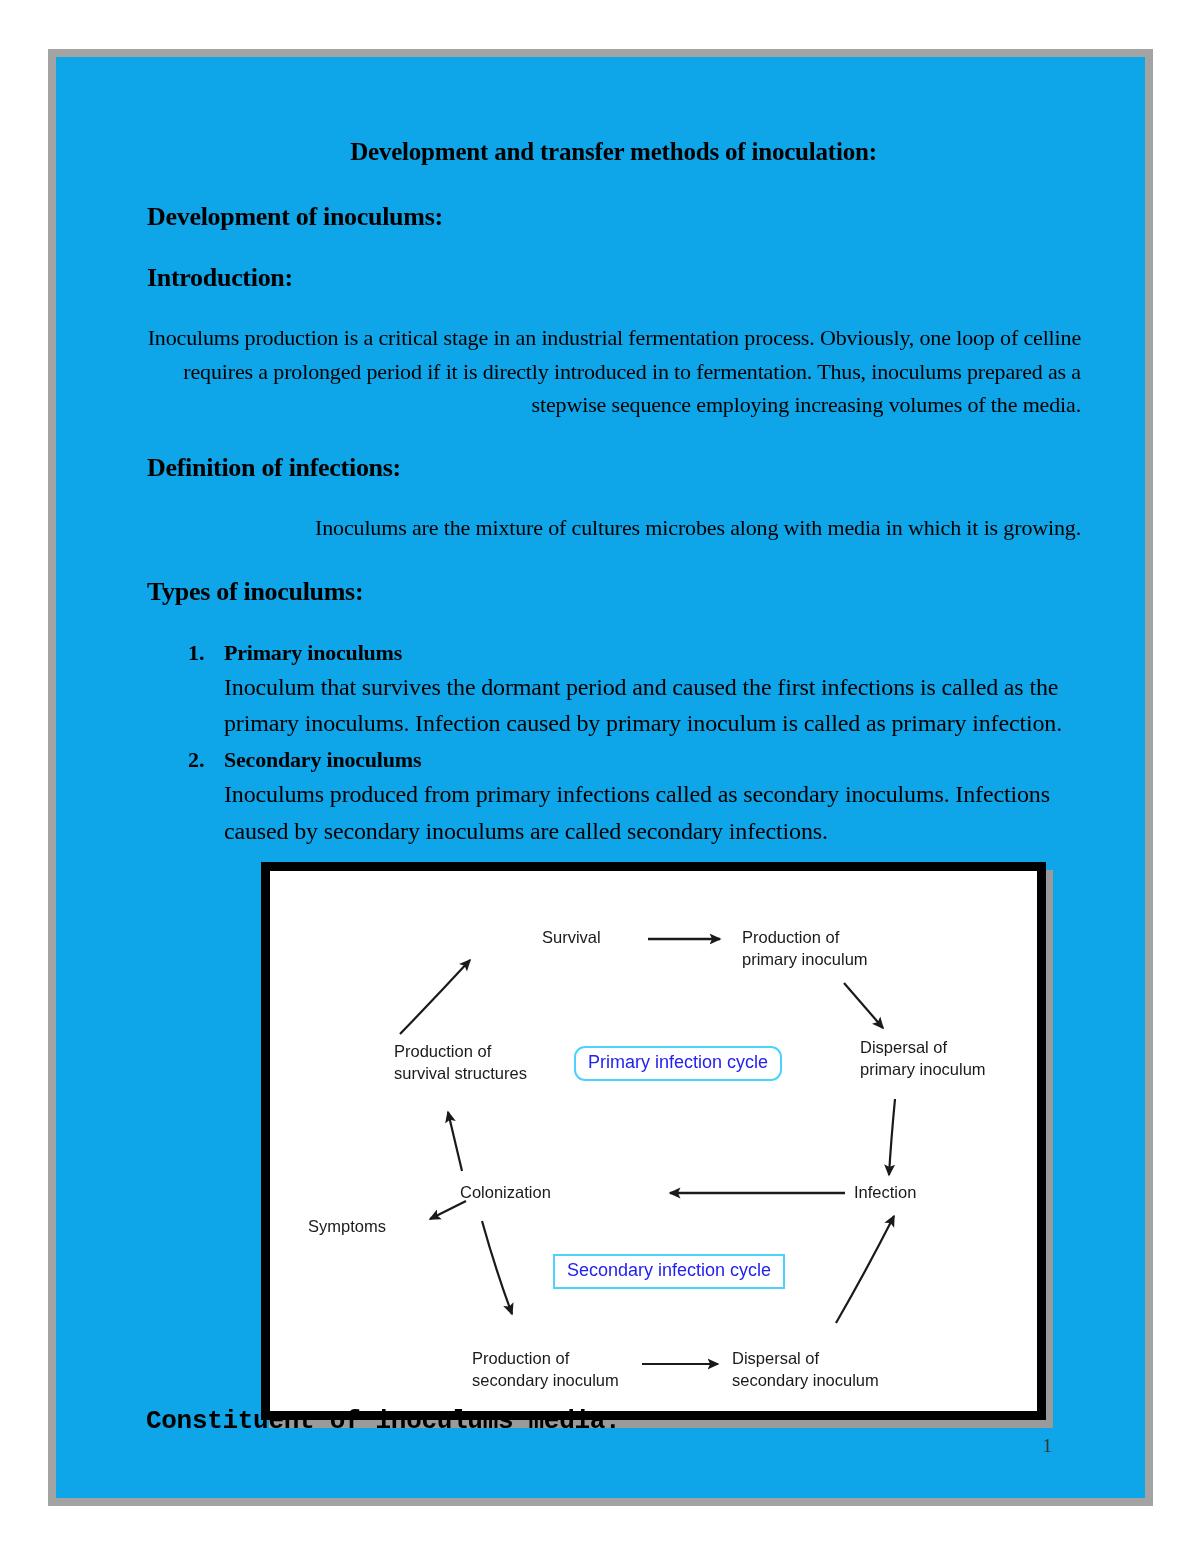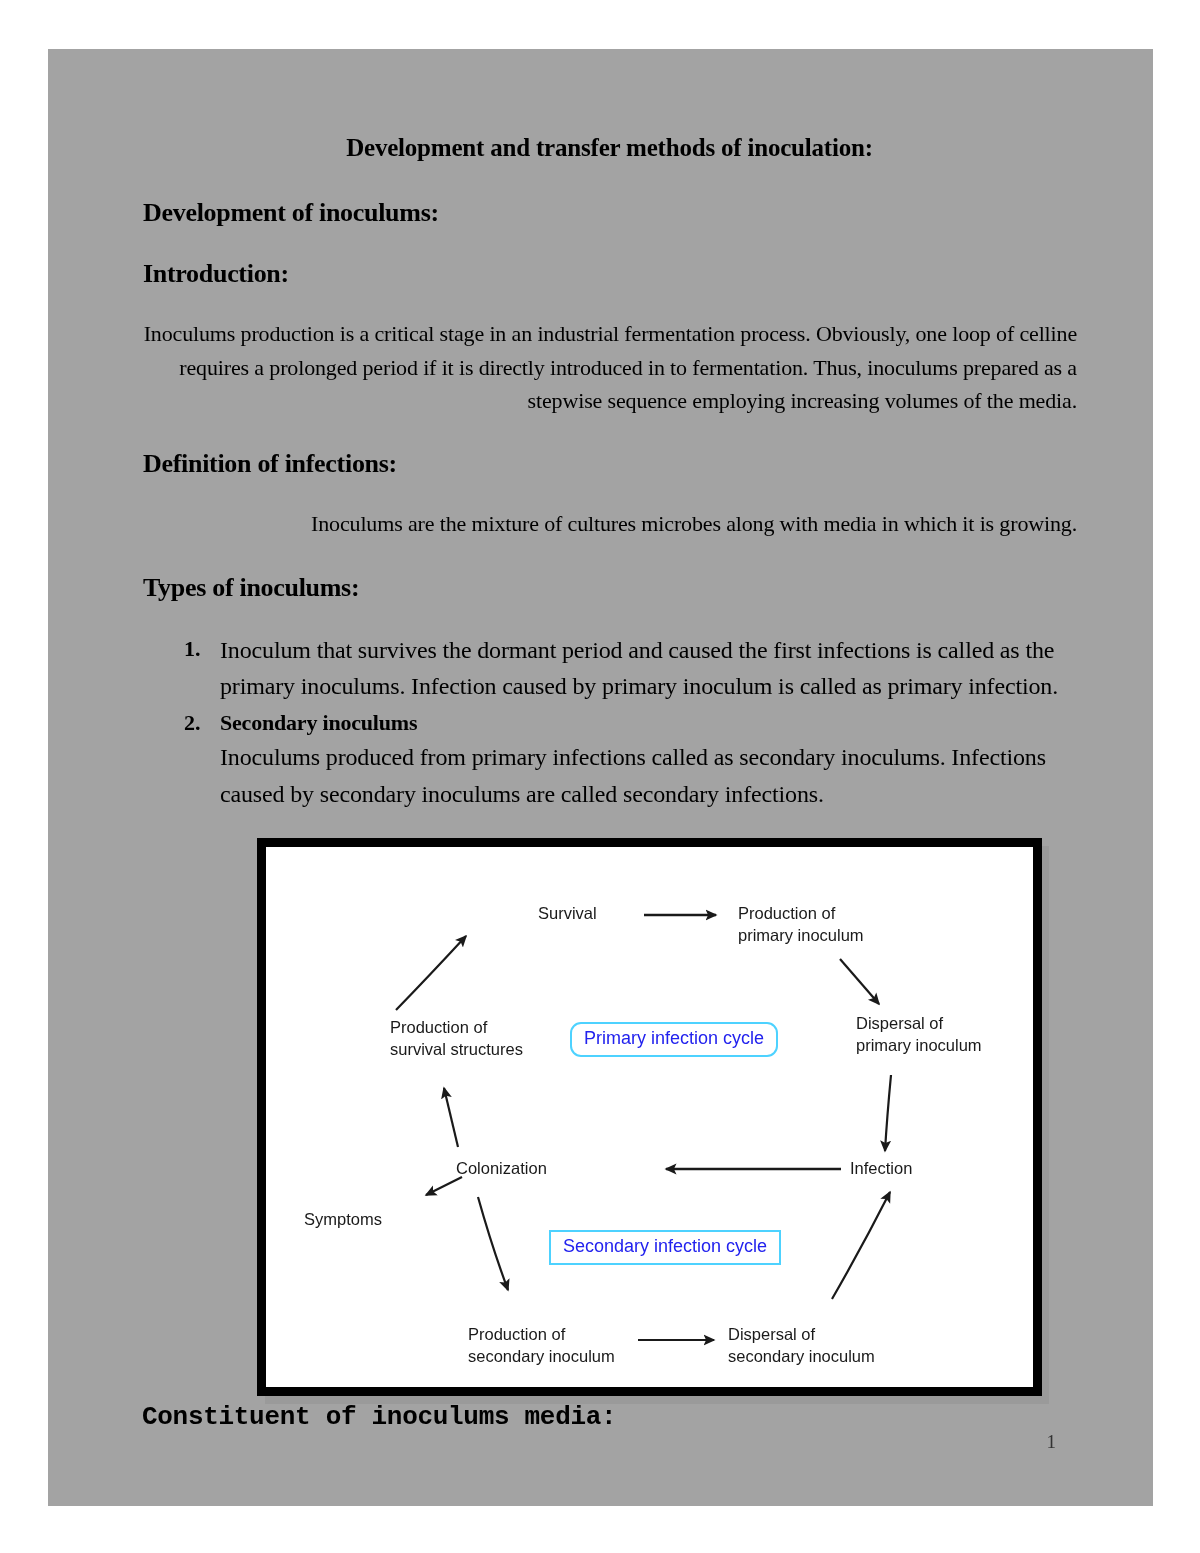--- a/index.html
+++ b/index.html
@@ -17,22 +17,22 @@
     overflow: hidden;
   }
 
   
   #page-frame {
     position: absolute;
     left: 48px;
     top: 49px;
     width: 1105px;
     height: 1457px;
-    border: 4px solid #a3a3a3;
-    background: #a3a3a3;
+    border: 8px solid #a3a3a3;
+    background: #0ea5e9;
   }
 
   #page-content {
     position: absolute;
     left: 90px;
     top: 80px;
     width: 935px;
   }
 
   
@@ -97,21 +97,21 @@
     font-family: "Liberation Serif", serif;
     font-size: 24px;
     line-height: 1.52;
     letter-spacing: -0.15px;
   }
 
   
   #diagram-wrap {
     position: absolute;
     left: 205px;
-    top: 785px;
+    top: 805px;
     width: 792px;
     height: 566px;
   }
   #diagram-shadow {
     position: absolute;
     left: 8px;
     top: 8px;
     width: 784px;
     height: 558px;
     background: #9a9a9a;
@@ -195,20 +195,21 @@
     <p class="para">Inoculums production is a critical stage in an industrial fermentation process. Obviously, one loop of celline requires a prolonged period if it is directly introduced in to fermentation. Thus, inoculums prepared as a stepwise sequence employing increasing volumes of the media.</p>
 
     <h2 class="heading tight">Definition of infections:</h2>
 
     <p class="para last">Inoculums are the mixture of cultures microbes along with media in which it is growing.</p>
 
     <h2 class="heading tight">Types of inoculums:</h2>
 
     <ol class="types-list">
       <li>
+        <div class="li-title">Primary inoculums</div>
         <div class="li-body">Inoculum that survives the dormant period and caused the first infections is called as the primary inoculums. Infection caused by primary inoculum is called as primary infection.</div>
       </li>
       <li>
         <div class="li-title">Secondary inoculums</div>
         <div class="li-body">Inoculums produced from primary infections called as secondary inoculums. Infections caused by secondary inoculums are called secondary infections.</div>
       </li>
     </ol>
 
   </div>
 
@@ -253,21 +254,21 @@
         <div class="node-label" style="left:472px; top:56px;">Production of
 primary inoculum</div>
 
         <div class="node-label" style="left:590px; top:166px;">Dispersal of
 primary inoculum</div>
 
         <div class="node-label" style="left:584px; top:311px;">Infection</div>
 
         <div class="node-label" style="left:190px; top:311px;">Colonization</div>
 
-        <div class="node-label" style="left:38px; top:345px;margin-top:17px;">Symptoms</div>
+        <div class="node-label" style="left:38px; top:345px;">Symptoms</div>
 
         <div class="node-label" style="left:124px; top:170px;">Production of
 survival structures</div>
 
         <div class="node-label" style="left:202px; top:477px;">Production of
 secondary inoculum</div>
 
         <div class="node-label" style="left:462px; top:477px;">Dispersal of
 secondary inoculum</div>
 

